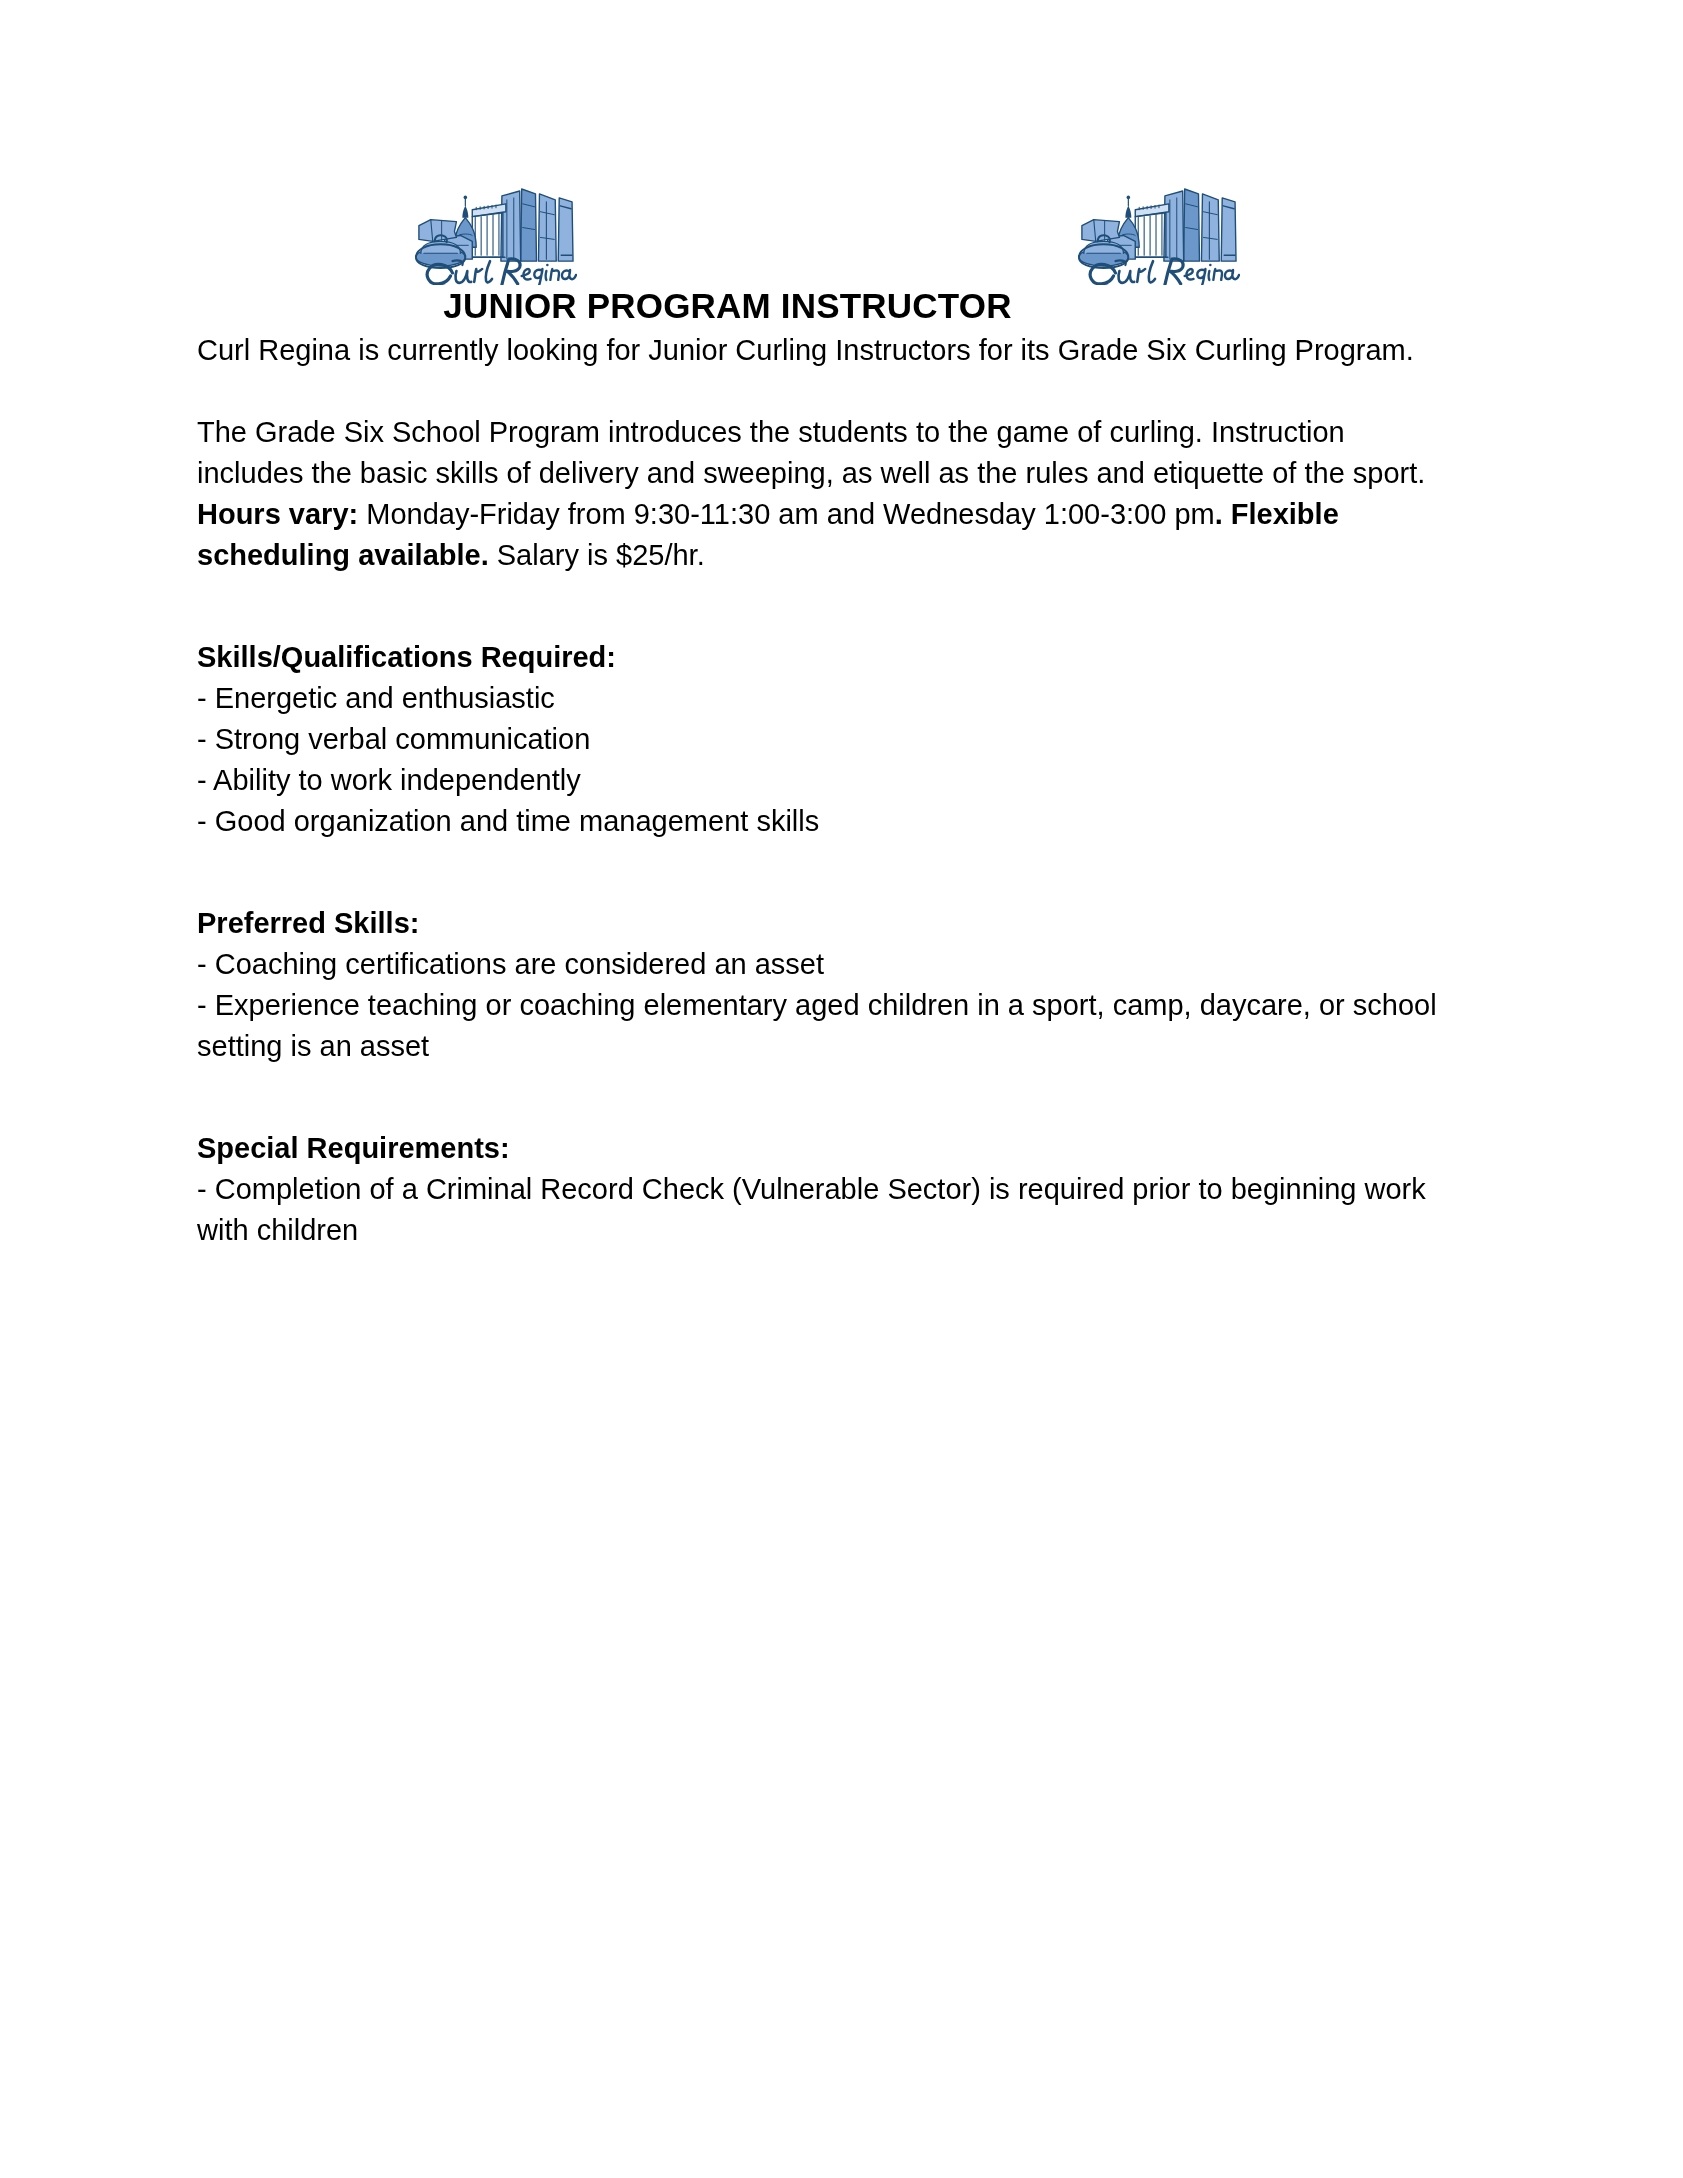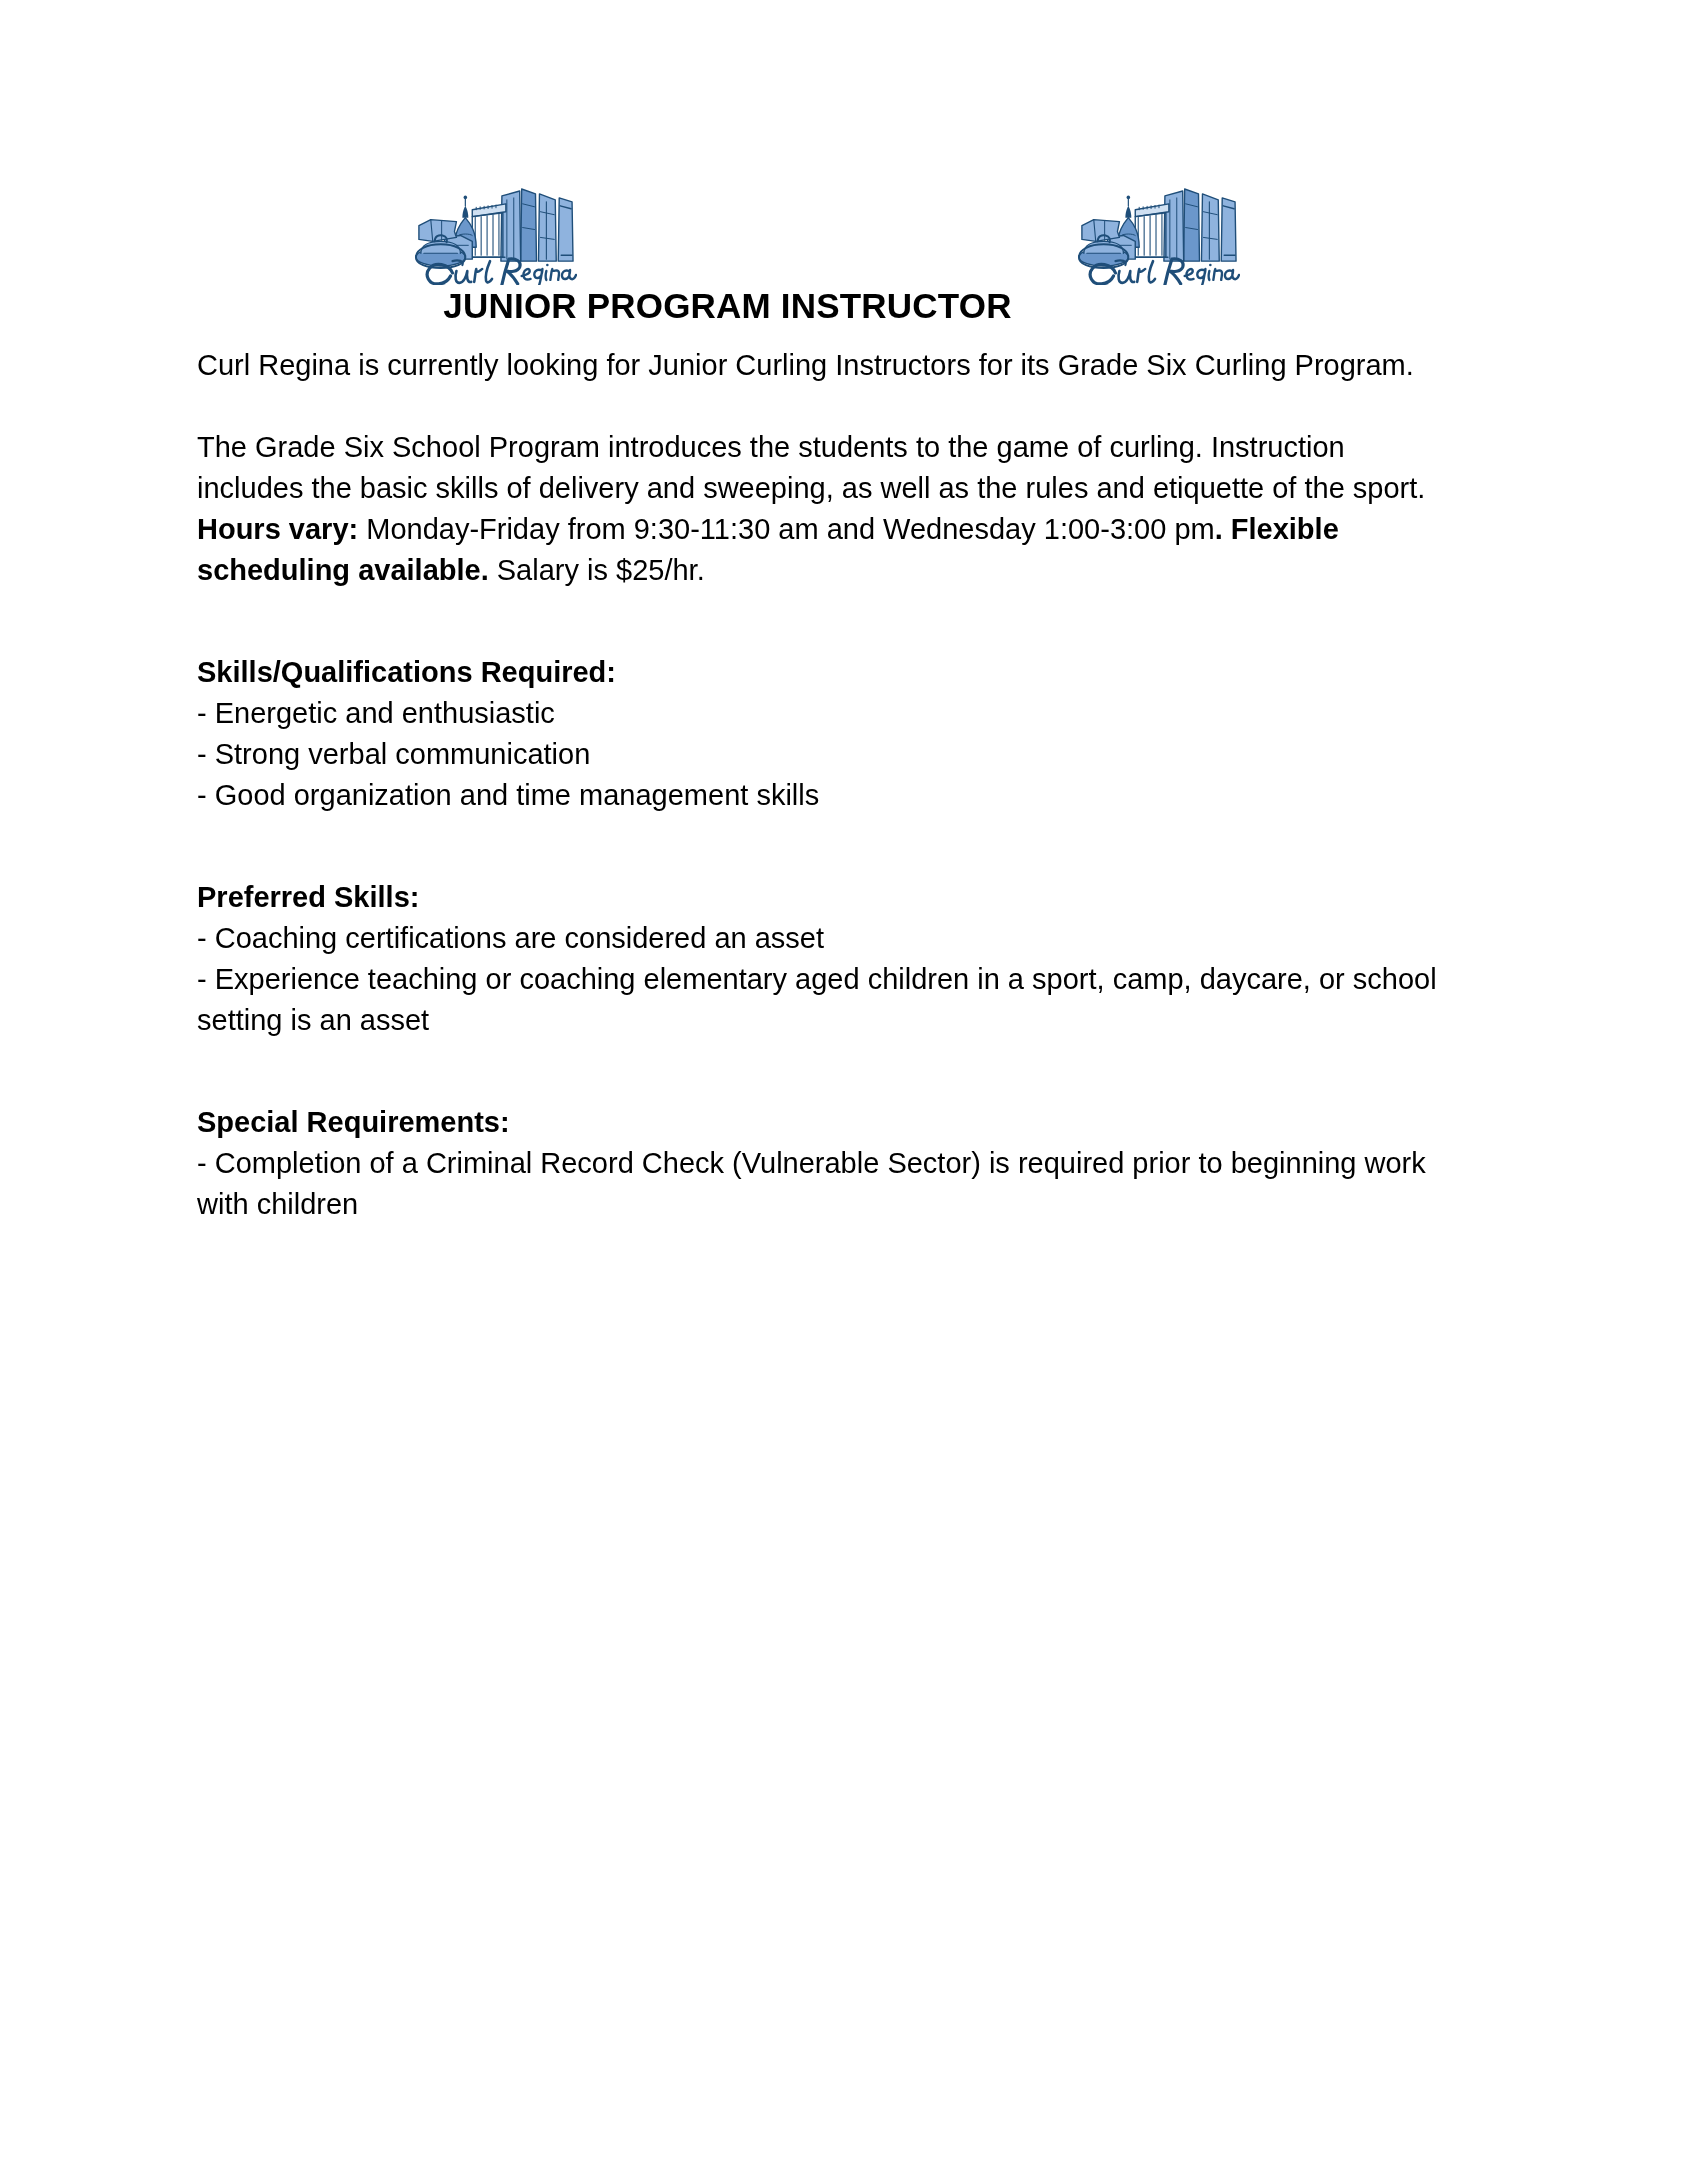--- a/index.html
+++ b/index.html
@@ -54,21 +54,21 @@
     letter-spacing: 0.2px;
     color: #000000;
     line-height: 42px;
     z-index: 5;
   }
 
   
   .body-copy {
     position: absolute;
     left: 197px;
-    top: 345px;
+    top: 330px;
     width: 1287px;
     font-size: 29px;
     line-height: 41px;
     color: #000000;
     font-weight: 400;
   }
 
   .para {
     margin: 0;
     padding: 0;
@@ -240,20 +240,21 @@
       <span class="line">includes the basic skills of delivery and sweeping, as well as the rules and etiquette of the sport.</span>
       <span class="b">Hours vary:</span><span> Monday-Friday from 9:30-11:30 am and Wednesday 1:00-3:00 pm</span><span class="b">. Flexible scheduling available.</span><span> Salary is $25/hr.</span>
     </p>
 
     <div class="spacer"></div>
 
     <p class="para">
       <span class="line b">Skills/Qualifications Required:</span>
       <span class="line">- Energetic and enthusiastic</span>
       <span class="line">- Strong verbal communication</span>
+      <span class="line">- Ability to work independently</span>
       <span class="line">- Good organization and time management skills</span>
     </p>
 
     <div class="spacer"></div>
 
     <p class="para">
       <span class="line b">Preferred Skills:</span>
       <span class="line">- Coaching certifications are considered an asset</span>
       <span class="line">- Experience teaching or coaching elementary aged children in a sport, camp, daycare, or school setting is an asset</span>
     </p>

